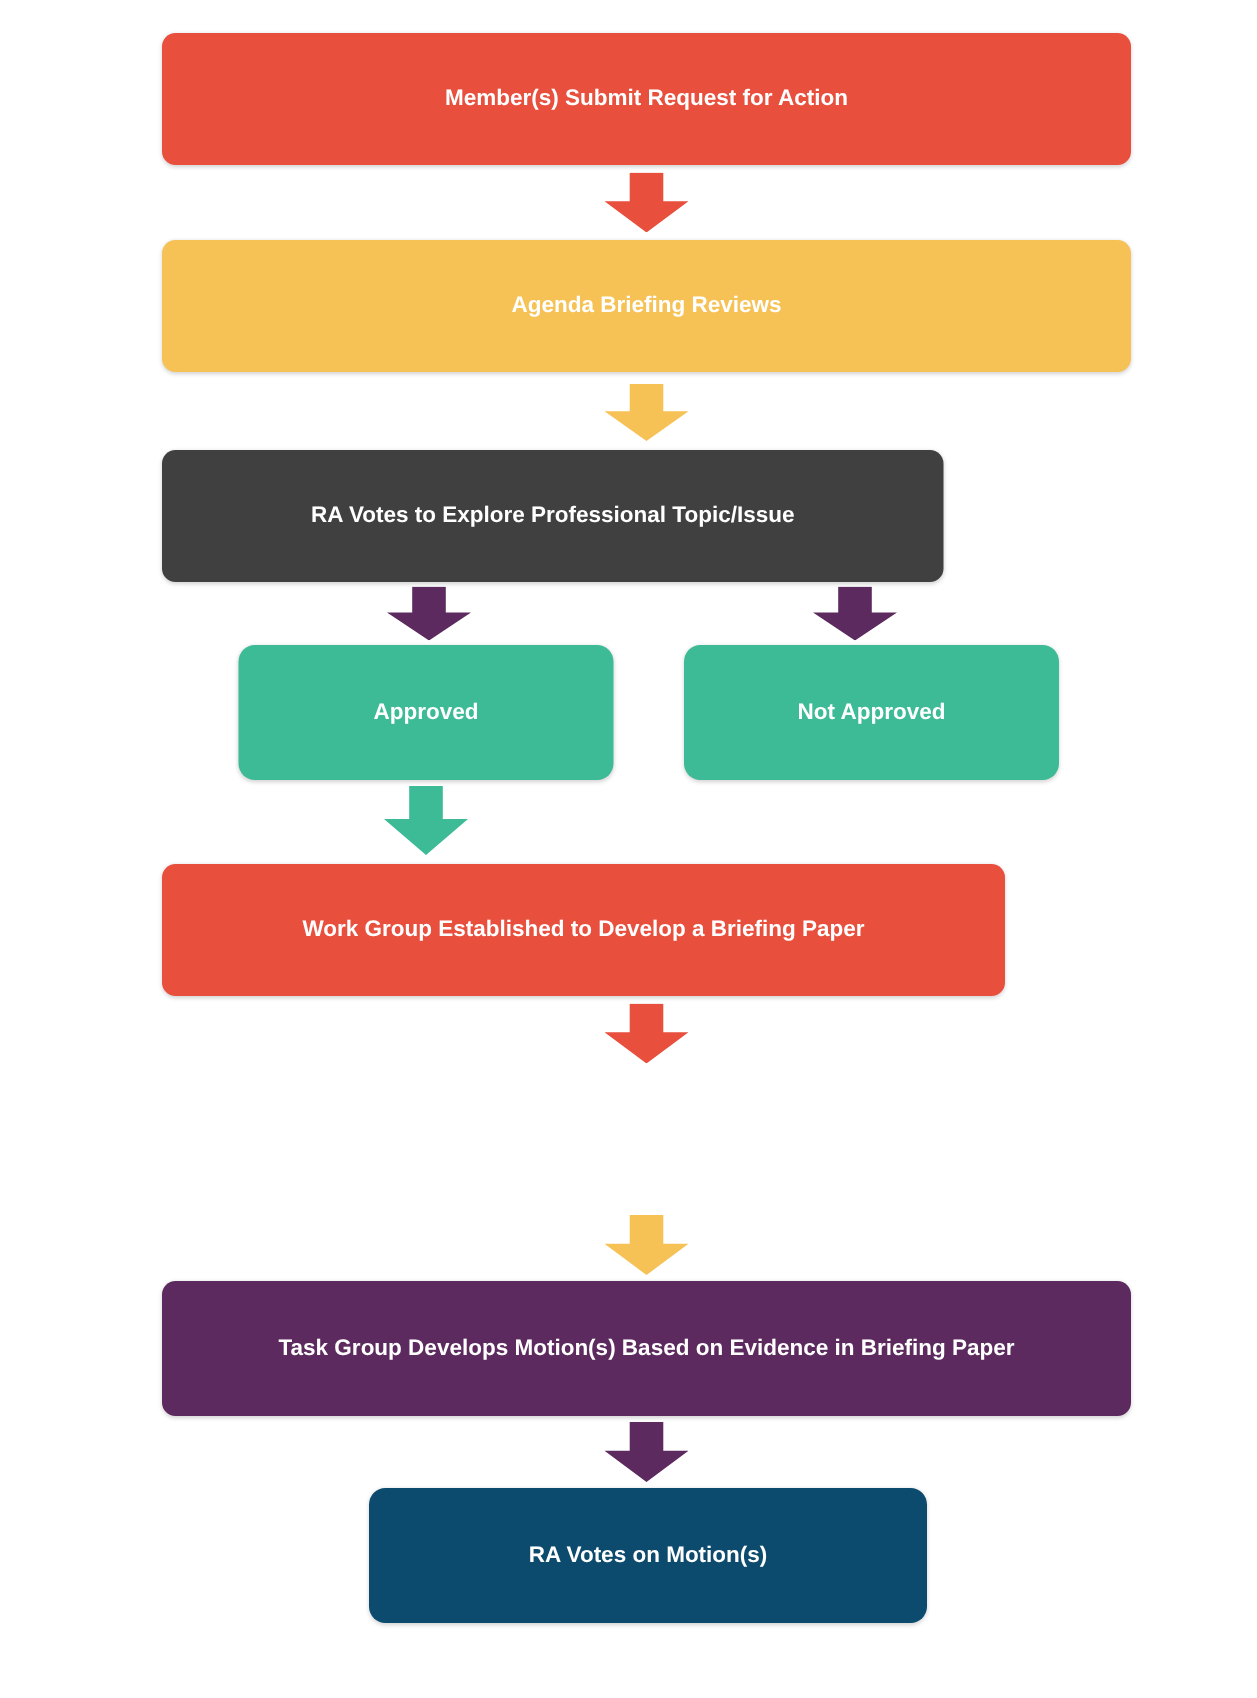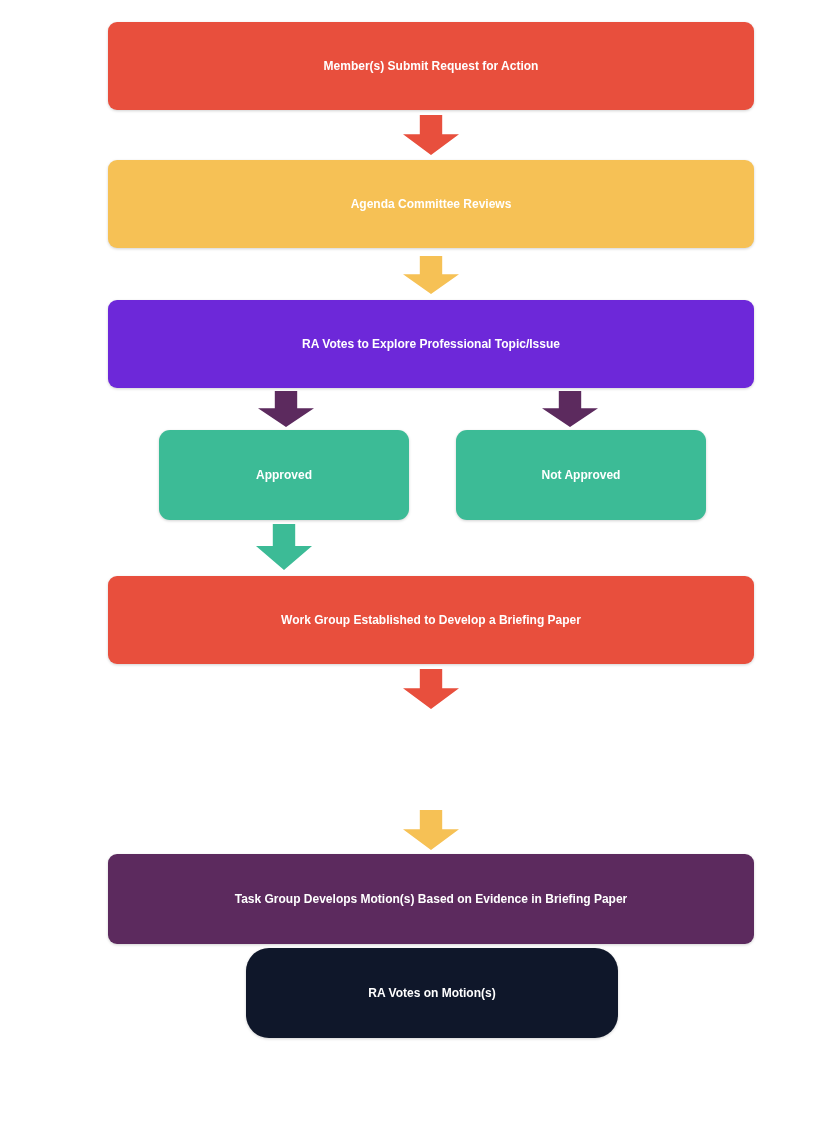--- a/index.html
+++ b/index.html
@@ -20,21 +20,21 @@
     border-radius: 9px;
     display: flex;
     align-items: center;
     justify-content: center;
     text-align: center;
     box-shadow: 0 1px 3px rgba(0,0,0,0.18);
   }
   .node-label {
     color: #FFFFFF;
     font-weight: bold;
-    font-size: 12px;
+    font-size: 15px;
     line-height: 1.35;
     padding: 0 26px;
   }
   .node-label.narrow {
     max-width: 500px;
   }
   .arrow {
     position: absolute;
     clip-path: polygon(30% 0%, 70% 0%, 70% 48%, 100% 48%, 50% 100%, 0% 48%, 30% 48%);
   }
@@ -44,53 +44,53 @@
 
 <div class="canvas">
 
   <div class="node" style="left: 108px; top: 22px; width: 646px; height: 88px; background-color: rgb(232, 79, 61);">
     <span class="node-label">Member(s) Submit Request for Action</span>
   </div>
 
   <div class="arrow" style="left: 403px; top: 115px; width: 56px; height: 40px; background-color: rgb(232, 79, 61);"></div>
 
   <div class="node" style="left: 108px; top: 160px; width: 646px; height: 88px; background-color: rgb(246, 193, 85);">
-    <span class="node-label">Agenda Committee Reviews</span>
+    <span class="node-label">Agenda Briefing Reviews</span>
   </div>
 
   <div class="arrow" style="left: 403px; top: 256px; width: 56px; height: 38px; background-color: rgb(246, 193, 85);"></div>
 
-  <div class="node" style="left: 108px; top: 300px; width: 646px; height: 88px; background-color: #6d28d9;">
+  <div class="node" style="left: 108px; top: 300px; width: 521px; height: 88px; background-color: #404040;">
     <span class="node-label">RA Votes to Explore Professional Topic/Issue</span>
   </div>
 
   <div class="arrow" style="left: 258px; top: 391px; width: 56px; height: 36px; background-color: rgb(92, 42, 94);"></div>
   <div class="arrow" style="left: 542px; top: 391px; width: 56px; height: 36px; background-color: rgb(92, 42, 94);"></div>
 
   <div class="node" style="left: 456px; top: 430px; width: 250px; height: 90px; border-radius: 11px; background-color: rgb(60, 187, 150);">
     <span class="node-label">Not Approved</span>
   </div>
   <div class="node" style="left: 159px; top: 430px; width: 250px; height: 90px; border-radius: 11px; background-color: rgb(60, 187, 150);">
     <span class="node-label">Approved</span>
   </div>
 
   <div class="arrow" style="left: 256px; top: 524px; width: 56px; height: 46px; background-color: rgb(60, 187, 150);"></div>
 
-  <div class="node" style="left: 108px; top: 576px; width: 646px; height: 88px; background-color: rgb(232, 79, 61);">
+  <div class="node" style="left: 108px; top: 576px; width: 562px; height: 88px; background-color: rgb(232, 79, 61);">
     <span class="node-label">Work Group Established to Develop a Briefing Paper</span>
   </div>
 
   <div class="arrow" style="left: 403px; top: 669px; width: 56px; height: 40px; background-color: rgb(232, 79, 61);"></div>
 
 
   <div class="arrow" style="left: 403px; top: 810px; width: 56px; height: 40px; background-color: rgb(246, 193, 85);"></div>
 
   <div class="node" style="left: 108px; top: 854px; width: 646px; height: 90px; background-color: rgb(92, 42, 94);">
     <span class="node-label narrow">Task Group Develops Motion(s) Based on Evidence in Briefing Paper</span>
   </div>
 
   <div class="arrow" style="left: 403px; top: 948px; width: 56px; height: 40px; background-color: rgb(92, 42, 94);"></div>
 
-  <div class="node" style="left: 246px; top: 948px; width: 372px; height: 90px; border-radius: 23px; background-color: #0f172a;">
+  <div class="node" style="left: 246px; top: 992px; width: 372px; height: 90px; border-radius: 11px; background-color: #0c4a6e;">
     <span class="node-label">RA Votes on Motion(s)</span>
   </div>
 
 </div>
 
 </body></html>

